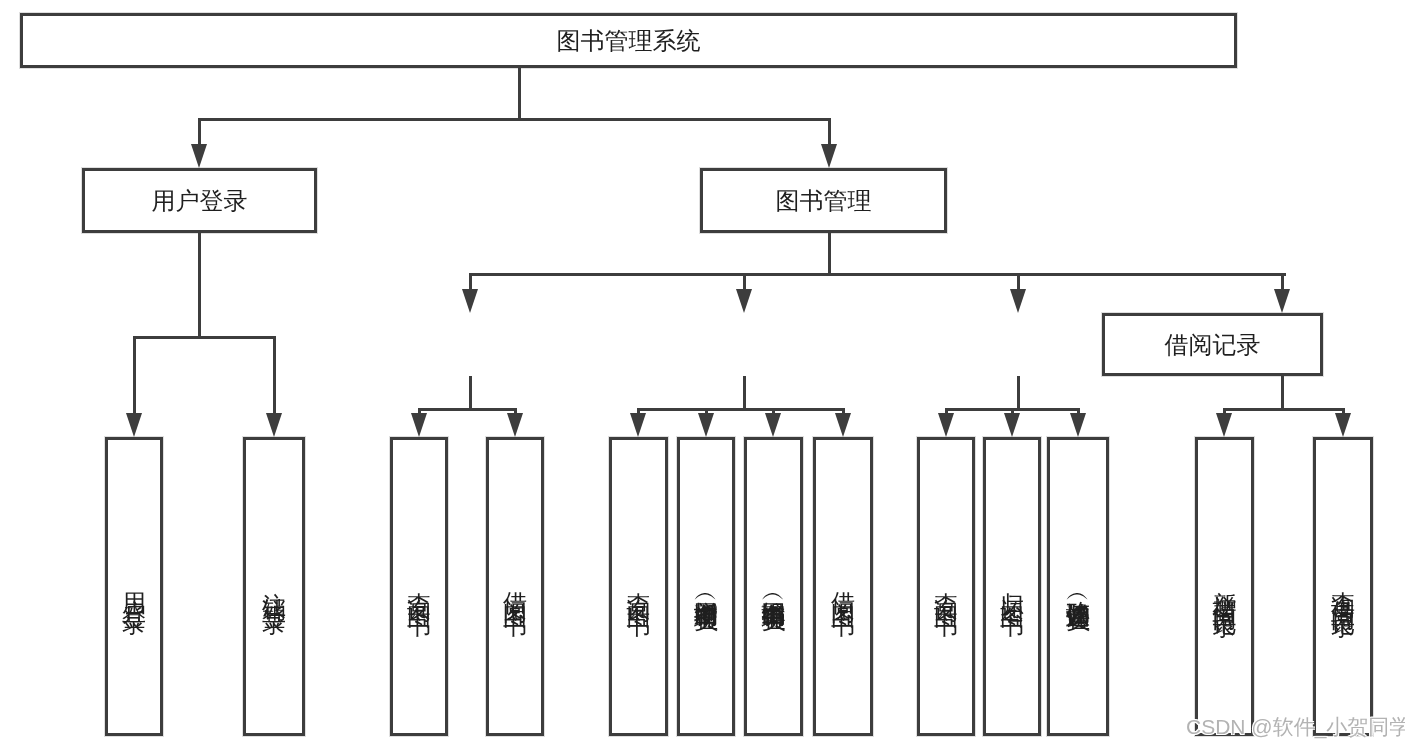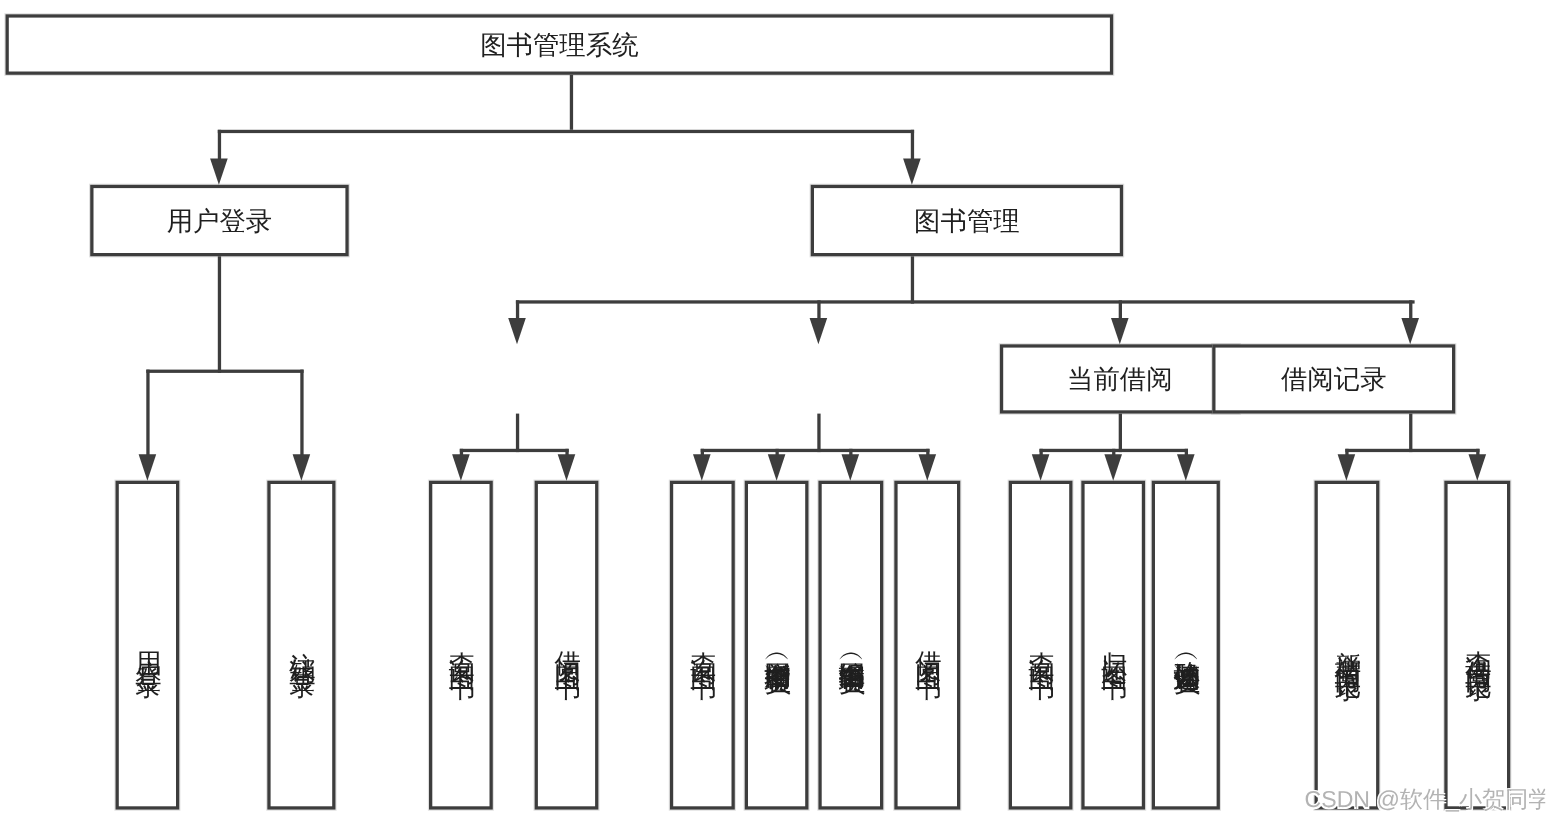--- a/index.html
+++ b/index.html
@@ -37,34 +37,31 @@
     position:absolute;left:1186px;top:713px;z-index:5;
     font-size:21px;color:var(--wm);white-space:nowrap;
     text-shadow:1px 1px 0 #fff,-1px -1px 0 #fff,1px -1px 0 #fff,-1px 1px 0 #fff;
   }
 </style>
 </head>
 <body>
 
 <div class="stage">
 
-  <div class="box" style="left:5px;top:13px;width:1007px;height:55px">
+  <div class="box" style="left:20px;top:13px;width:1217px;height:55px">
     <span class="lbl">图书管理系统</span>
   </div>
 
   <div class="box" style="left:82px;top:168px;width:235px;height:65px">
     <span class="lbl">用户登录</span>
   </div>
-  <div class="box" style="left:737px;top:168px;width:284px;height:65px">
+  <div class="box" style="left:700px;top:168px;width:247px;height:65px">
     <span class="lbl">图书管理</span>
   </div>
 
-  <div class="box" style="left:909px;top:313px;width:218px;height:63px">
-    <span class="lbl">当前借阅</span>
-  </div>
   <div class="box" style="left:1102px;top:313px;width:221px;height:63px">
     <span class="lbl">借阅记录</span>
   </div>
 
   <div class="box" style="left:105px;top:437px;width:58px;height:299px">
     <span class="vt ls7">用户登录</span>
   </div>
   <div class="box" style="left:243px;top:437px;width:62px;height:299px">
     <span class="vt ls7">注销登录</span>
   </div>

